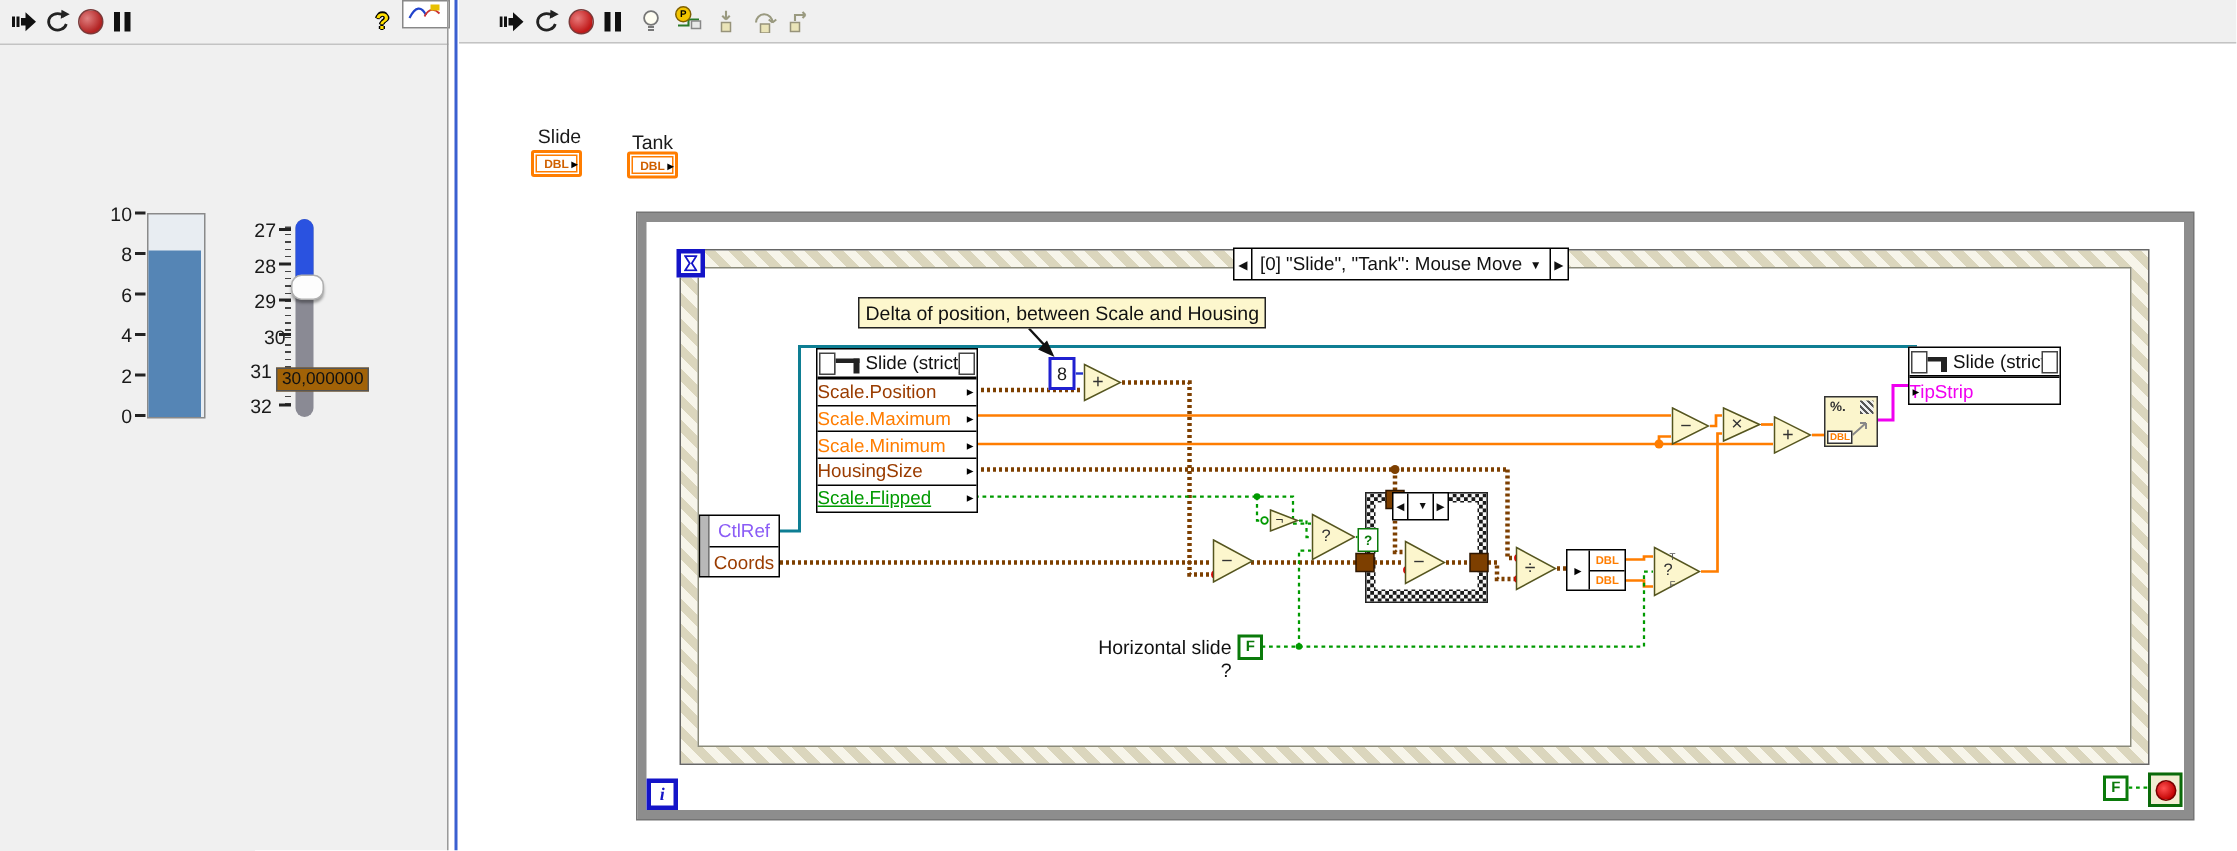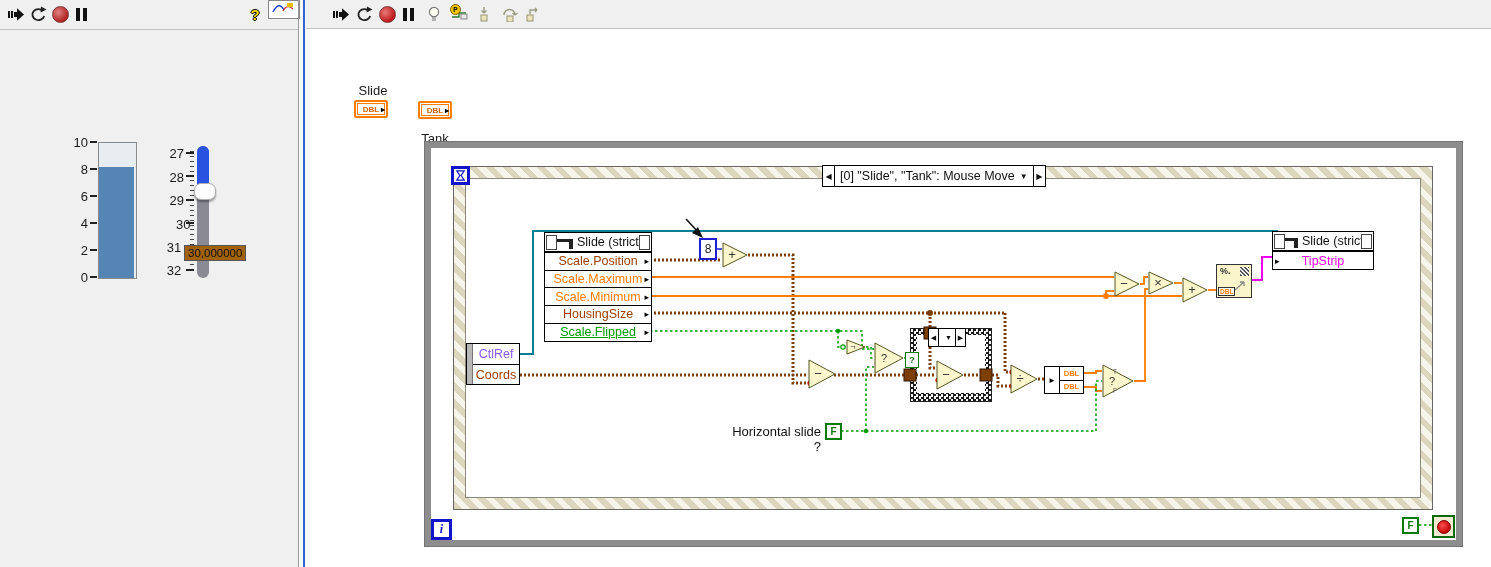--- a/index.html
+++ b/index.html
@@ -17,21 +17,21 @@
   .tick{position:absolute;background:#222;}
   
   .node{position:absolute;z-index:6;}
   .fn{z-index:6;}
   .fn svg polygon{fill:#fcf6cd;stroke:#55551f;stroke-width:1;}
   .fn .glyph{position:absolute;left:2px;top:50%;width:16px;transform:translateY(-54%);
              text-align:center;font-size:13px;color:#333;}
   .pnode{background:#fff;border:1px solid #000;z-index:6;}
   .pnode .hdr{position:relative;height:18px;border-bottom:1px solid #000;
               display:flex;align-items:center;justify-content:center;font-size:12.5px;}
-  .pnode .row{position:relative;display:flex;align-items:center;justify-content:center;
+  .pnode .row{position:relative;display:flex;align-items:center;justify-content:flex-start;
               font-size:12.5px;border-top:1px solid #000;}
   .pnode .row:first-of-type{border-top:none;}
   .corner-ic{position:absolute;top:2px;width:9px;height:13px;border:1px solid #444;background:#fff;}
   .refnum-ic{display:inline-block;width:12px;height:7px;border-top:3px solid #222;
              border-left:4px solid #222;border-right:4px solid #222;margin-right:4px;margin-top:4px;}
   .outarrow{position:absolute;right:2px;top:50%;transform:translateY(-52%);font-size:9px;color:#000;}
   .inarrow{position:absolute;left:2px;top:50%;transform:translateY(-52%);font-size:9px;color:#000;}
   .c-cluster{color:#9a3c00;} .c-dbl{color:#ff7d00;} .c-bool{color:#009a00;}
   .c-ref{color:#8b5cf6;} .c-str{color:#f000f0;}
   .boolconst{background:#fff;border:2px solid #0a7a0a;color:#0a7a0a;font-weight:bold;
@@ -177,21 +177,21 @@
     </div>
   </div>
 
   <span class="abs fp-label" style="left:356px;top:83px;width:34px;text-align:center;">Slide</span>
   <div class="abs dblterm" style="left:354px;top:100px;width:28px;">
     <div class="inner">
         <span>DBL</span>
       <span style="position:absolute;right:-1px;color:#000;font-size:8px;">▸</span>
       </div>
   </div>
-  <span class="abs fp-label" style="left:418px;top:87px;width:34px;text-align:center;margin-top:44px;">Tank</span>
+  <span class="abs fp-label" style="left:418px;top:87px;width:34px;text-align:center;">Tank</span>
   <div class="abs dblterm" style="left:418px;top:101px;width:28px;">
     <div class="inner">
         <span>DBL</span>
       <span style="position:absolute;right:-1px;color:#000;font-size:8px;">▸</span>
       </div>
   </div>
 
   <div class="abs" style="left:425px;top:142px;width:1037px;height:404px;border:6px solid #8d8d8d;outline:1px solid #747474;box-sizing:border-box;z-index:1;"></div>
 
   <div class="abs" style="left:453px;top:166px;width:980px;height:344px;box-sizing:border-box;border:1px solid #666;
@@ -278,20 +278,23 @@
 
   <div class="abs node" style="left:822px;top:165px;height:20px;display:flex;align-items:stretch;border:1px solid #000;background:#fff;font-size:12.5px;">
     <div style="width:11px;display:flex;align-items:center;justify-content:center;border-right:1px solid #000;font-size:8px;">◀</div>
     <div style="padding:0 5px;display:flex;align-items:center;gap:5px;">
       <span>[0] "Slide", "Tank": Mouse Move</span>
       <span style="font-size:8px;">▼</span>
     </div>
     <div style="width:11px;display:flex;align-items:center;justify-content:center;border-left:1px solid #000;font-size:8px;">▶</div>
   </div>
 
+  <div class="abs node" style="left:572px;top:198px;height:19px;line-height:19px;padding:0 4px;background:#fdf7cd;border:1px solid #222;font-size:13px;">
+    <span>Delta of position, between Scale and Housing</span>
+  </div>
 
   <div class="abs node" style="left:699px;top:238px;width:18px;height:22px;background:#fff;border:2px solid #2020d0;box-sizing:border-box;display:flex;align-items:center;justify-content:center;font-size:12px;color:#202020;">
     <span>8</span>
   </div>
 
   <div class="abs pnode" style="left:544px;top:232px;width:106px;height:108px;">
     <div class="hdr">
       <span class="corner-ic" style="left:1px;"></span>
       <span class="refnum-ic"></span>
       <span>Slide (strict)</span>

